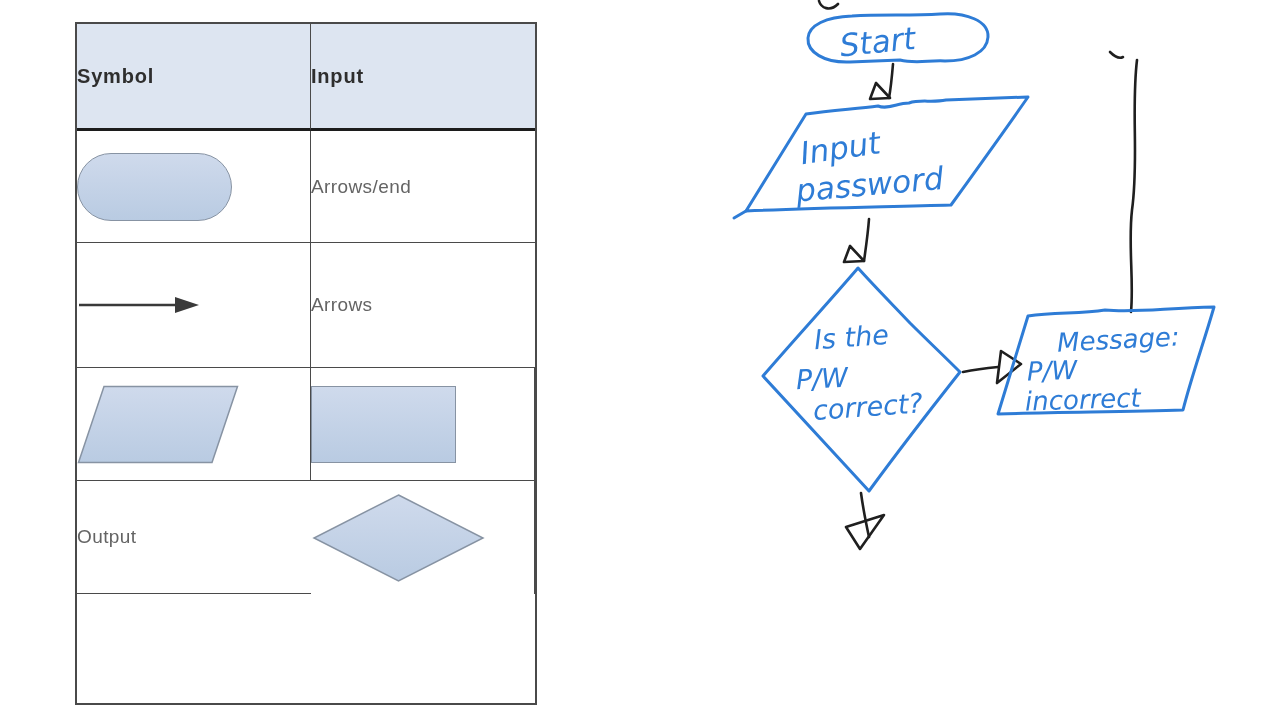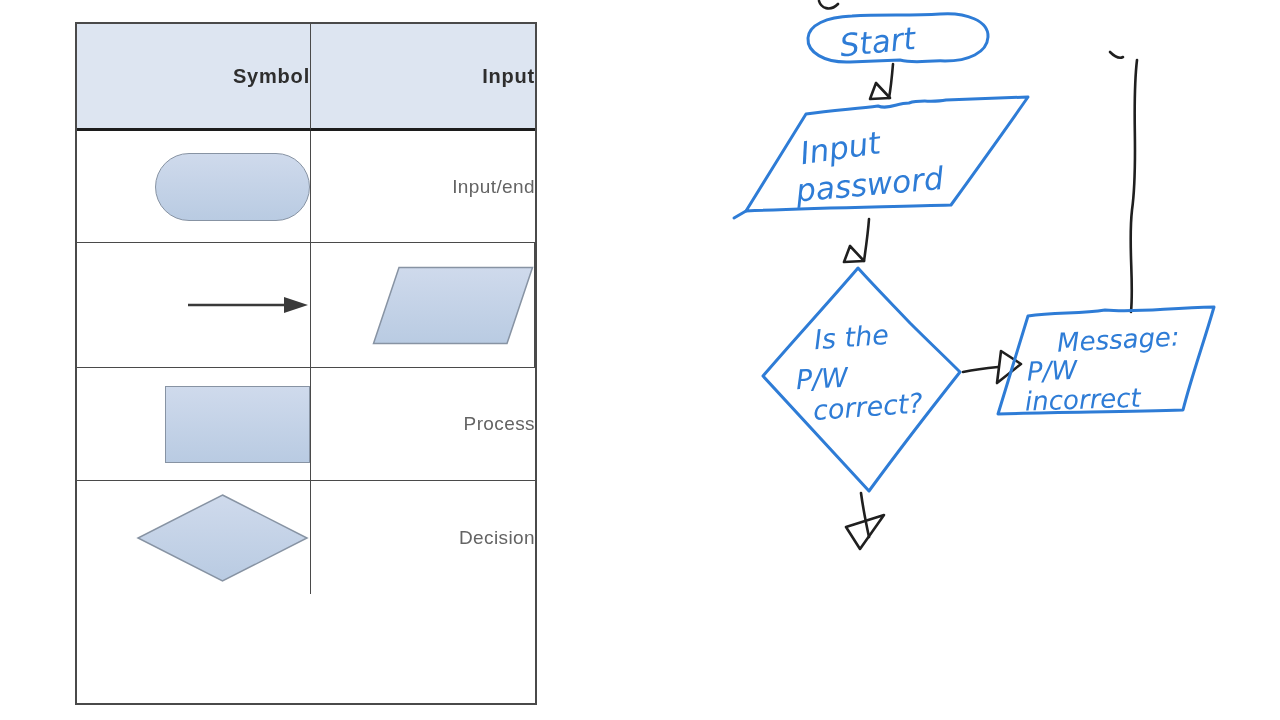--- a/index.html
+++ b/index.html
@@ -30,21 +30,21 @@
     grid-template-rows: 107px 112px 125px 113px 113px 113px;
     border: 2px solid #4a4a4a;
     box-sizing: border-box;
     background: #ffffff;
   }
   .cell {
     box-sizing: border-box;
     border-bottom: 1px solid #4a4a4a;
     display: flex;
     align-items: center;
-    justify-content: flex-end;
+    justify-content: flex-start;
   }
   .cell.col-symbol { border-right: 1px solid #4a4a4a; }
   .cell.header {
     background: #dde5f1;
     border-bottom: 3px solid #1c1c1c;
     font-weight: bold;
     font-size: 20px;
     letter-spacing: 0.8px;
     color: #2e2e2e;
   }
@@ -122,51 +122,51 @@
       <span>Symbol</span>
     </div>
     <div class="cell header">
       <span>Input</span>
     </div>
 
     <div class="cell col-symbol">
       <div class="stadium-shape"></div>
     </div>
     <div class="cell">
-      <span class="name-label">Input/end</span>
+      <span class="name-label">Arrows/end</span>
     </div>
 
     <div class="cell col-symbol">
       <svg class="shape-svg" width="124" height="22" viewBox="0 0 124 22">
         <line x1="2" y1="11" x2="100" y2="11" stroke="#3a3a3a" stroke-width="2.6"></line>
         <polygon points="98,3 122,11 98,19" fill="#3a3a3a"></polygon>
       </svg>
     </div>
+    <div class="cell">
+      <span class="name-label">Arrows</span>
+    </div>
 
     <div class="cell col-symbol">
       <svg class="shape-svg" width="162" height="79" viewBox="0 0 162 79">
         <polygon points="27,1.5 160.5,1.5 135,77.5 1.5,77.5" fill="url(#shapeFill)" stroke="#8793a3" stroke-width="1.5"></polygon>
       </svg>
     </div>
 
     <div class="cell col-symbol">
       <div class="rectangle-shape"></div>
     </div>
     <div class="cell">
-      <span class="name-label">Process</span>
+      <span class="name-label">Output</span>
     </div>
 
     <div class="cell col-symbol last-row">
       <svg class="shape-svg" width="175" height="90" viewBox="0 0 175 90">
         <polygon points="87.5,2 172,45 87.5,88 3,45" fill="url(#shapeFill)" stroke="#8793a3" stroke-width="1.5"></polygon>
       </svg>
     </div>
-    <div class="cell last-row">
-      <span class="name-label">Decision</span>
-    </div>
   </div>
 
   <svg class="sketch-svg" width="1280" height="720" viewBox="0 0 1280 720">
 
     <path class="ink-black" d="M 819 1 C 821 8 830 12 838 4"></path>
 
     <g>
       <path class="ink-blue" d="M 852 16 C 826 17 809 25 808 38 C 807 52 824 63 850 62 L 900 60 C 915 64 930 60 945 61 C 968 61 987 53 988 37 C 989 21 966 12 940 14 C 910 16 882 14 852 16 Z"></path>
       <text class="hw hw-lg" x="840" y="53" transform="rotate(-6 875 45)">Start</text>
     </g>

